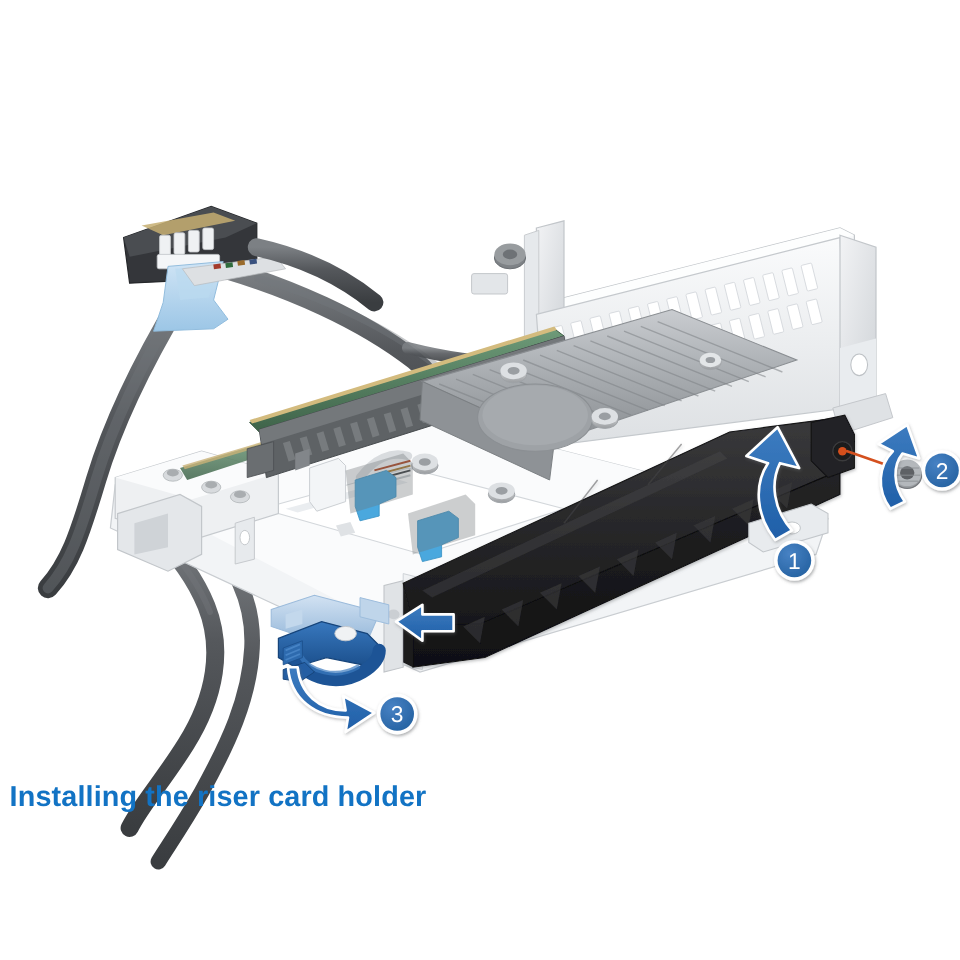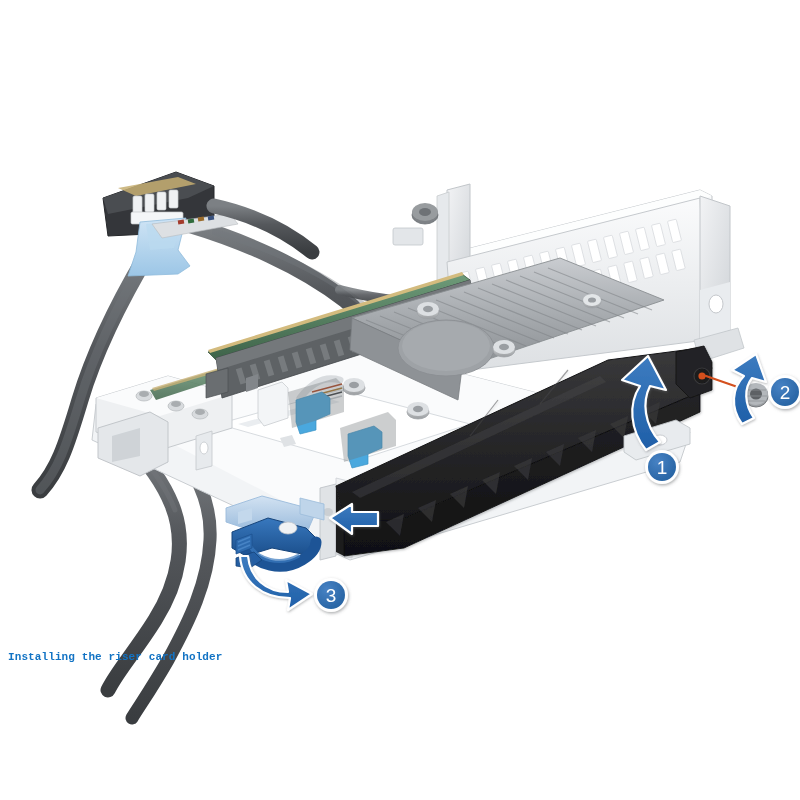--- a/index.html
+++ b/index.html
@@ -25,25 +25,25 @@
     left: 0;
     top: 0;
     width: 800px;
     height: 800px;
     display: block;
   }
   #caption {
     position: absolute;
     left: 8px;
     top: 651px;
-    font-size: 11px;
+    font-size: 24px;
     font-weight: bold;
     letter-spacing: 0.1px;
     color: #1273C4;
-    font-family: Liberation Mono, monospace;
+    font-family: Liberation Sans, sans-serif;
     white-space: nowrap;
   }
 </style>
 </head>
 <body>
 
 <div id="figure-root">
 
   <svg id="illustration" viewBox="0 0 800 800">
     <defs>

